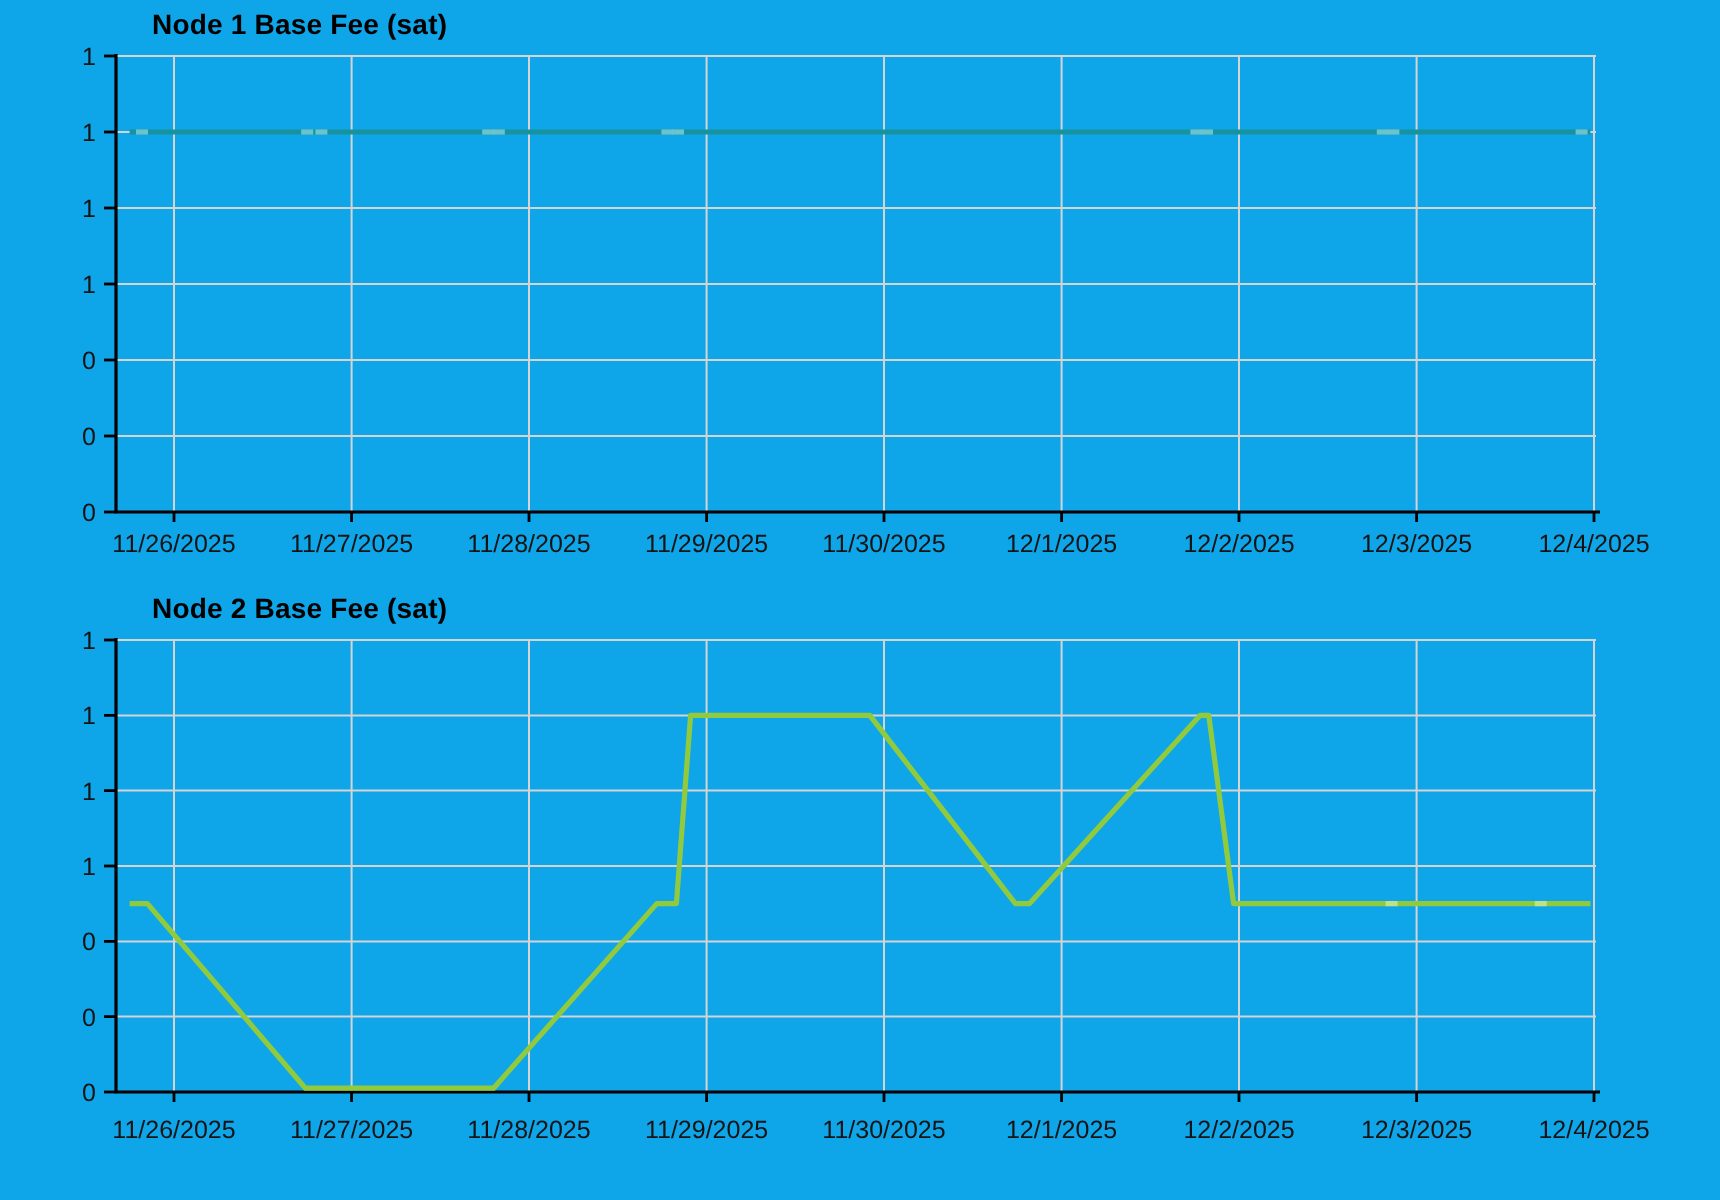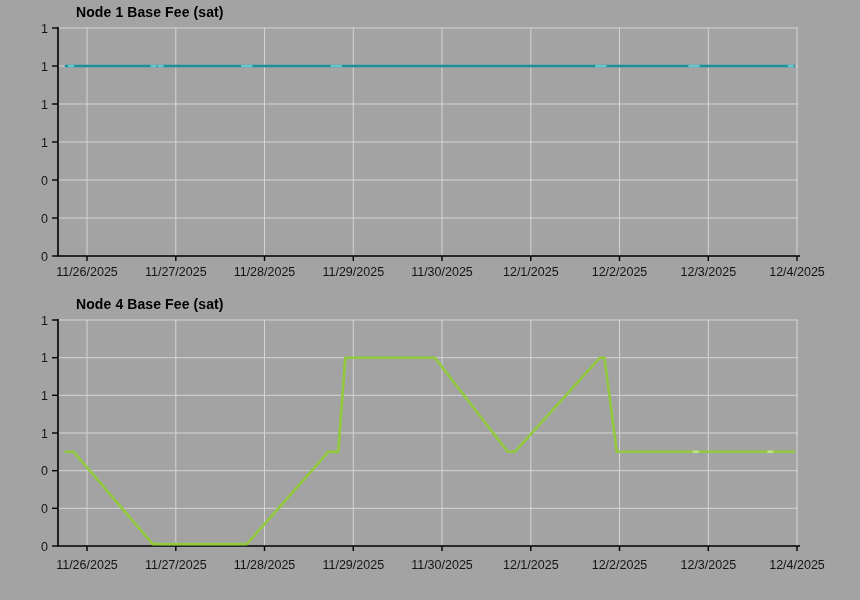--- a/index.html
+++ b/index.html
@@ -4,21 +4,21 @@
 <style>
   html, body {
     margin: 0;
     padding: 0;
     background: #ffffff;
   }
   .page {
     position: relative;
     width: 860px;
     height: 600px;
-    background: #a3a3a3;
+    background: #0ea5e9;
     overflow: hidden;
     font-family: "Liberation Sans", sans-serif;
   }
   .chart {
     position: absolute;
     left: 0;
     width: 860px;
   }
   .chart-node1 { top: 0; height: 292px; }
   .chart-node2 { top: 292px; height: 308px; }
@@ -112,21 +112,21 @@
         <rect x="336.0" y="64.7" width="6" height="2.6" fill="#6cc4ca"></rect>
         <rect x="595.2" y="64.7" width="6" height="2.6" fill="#6cc4ca"></rect>
         <rect x="600.5" y="64.7" width="6" height="2.6" fill="#6cc4ca"></rect>
         <rect x="688.4" y="64.7" width="6" height="2.6" fill="#6cc4ca"></rect>
         <rect x="693.7" y="64.7" width="6" height="2.6" fill="#6cc4ca"></rect>
         <rect x="787.8" y="64.7" width="6" height="2.6" fill="#6cc4ca"></rect>
       </svg>
   </div>
 
   <div class="chart chart-node2">
-    <div class="chart-title">Node 4 Base Fee (sat)</div>
+    <div class="chart-title">Node 2 Base Fee (sat)</div>
     <svg id="chart-svg-1" width="860" height="308" viewBox="0 0 860 308">
         <line x1="58" y1="28.0" x2="798" y2="28.0" stroke="#d4d4d4" stroke-width="1"></line>
         <line x1="58" y1="65.7" x2="798" y2="65.7" stroke="#d4d4d4" stroke-width="1"></line>
         <line x1="58" y1="103.3" x2="798" y2="103.3" stroke="#d4d4d4" stroke-width="1"></line>
         <line x1="58" y1="141.0" x2="798" y2="141.0" stroke="#d4d4d4" stroke-width="1"></line>
         <line x1="58" y1="178.7" x2="798" y2="178.7" stroke="#d4d4d4" stroke-width="1"></line>
         <line x1="58" y1="216.3" x2="798" y2="216.3" stroke="#d4d4d4" stroke-width="1"></line>
         <line x1="87.0" y1="28" x2="87.0" y2="254" stroke="#d4d4d4" stroke-width="1"></line>
         <line x1="175.8" y1="28" x2="175.8" y2="254" stroke="#d4d4d4" stroke-width="1"></line>
         <line x1="264.5" y1="28" x2="264.5" y2="254" stroke="#d4d4d4" stroke-width="1"></line>

